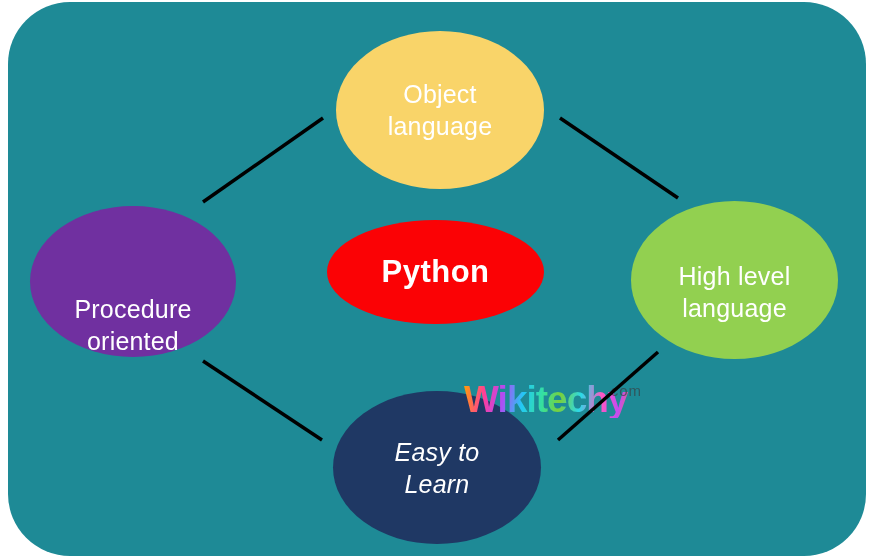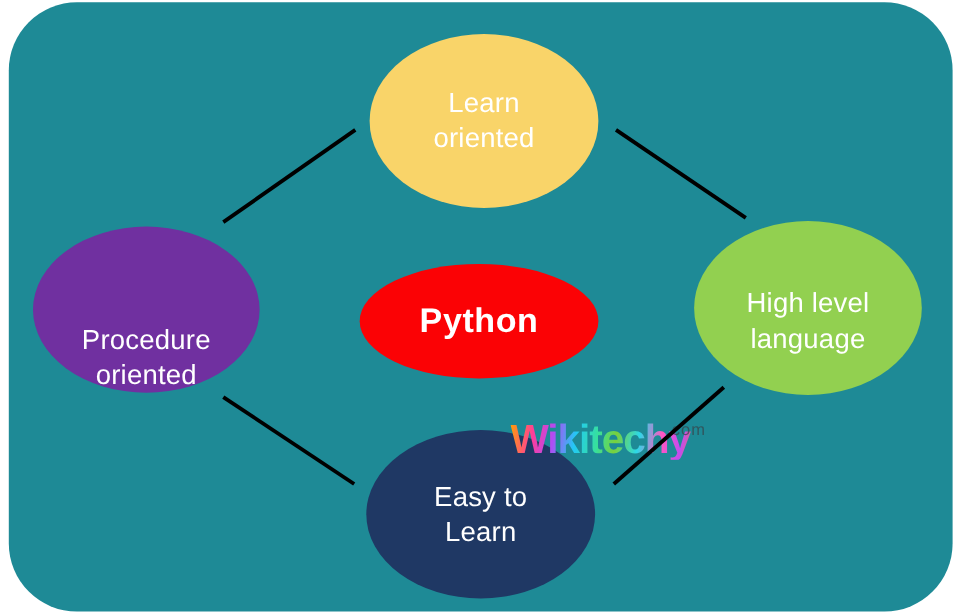--- a/index.html
+++ b/index.html
@@ -39,22 +39,22 @@
     line-height: 1.28;
     letter-spacing: 0.2px;
   }
   .node-top    { left: 336px; top: 31px;  width: 208px; height: 158px; }
   .node-top .lbl    { width: 120px; }
   .node-left   { left: 30px;  top: 206px; width: 206px; height: 151px; align-items: flex-end; }
   .node-left .lbl   { width: 160px; }
   .node-right  { left: 631px; top: 201px; width: 207px; height: 158px; }
   .node-right .lbl  { width: 145px; margin-top: 24px; }
   .node-bottom { left: 333px; top: 391px; width: 208px; height: 153px; }
-  .node-bottom .lbl { width: 120px; }
-  .node-center { left: 327px; top: 240px; width: 217px; height: 104px; }
+  .node-bottom .lbl { width: 120px; font-style: italic; }
+  .node-center { left: 327px; top: 220px; width: 217px; height: 104px; }
   .node-center .lbl { width: 200px; font-size: 31px; font-weight: bold; letter-spacing: 0.5px; }
   .connectors {
     position: absolute;
     left: 0;
     top: 0;
     width: 874px;
     height: 560px;
     pointer-events: none;
   }
   .watermark {
@@ -89,21 +89,21 @@
   }
 </style>
 </head>
 <body>
 
 <div class="stage">
 
   <div class="panel" style="background-color: rgb(30, 138, 150);"></div>
 
   <div class="ellipse node-top" style="background-color: rgb(249, 212, 105);">
-    <span class="lbl">Learn oriented</span>
+    <span class="lbl">Object language</span>
   </div>
 
   <div class="ellipse node-left" style="background-color: rgb(112, 48, 160);">
     <span class="lbl">Procedure oriented</span>
   </div>
 
   <div class="ellipse node-right" style="background-color: rgb(146, 208, 80);">
     <span class="lbl">High level language</span>
   </div>
 

